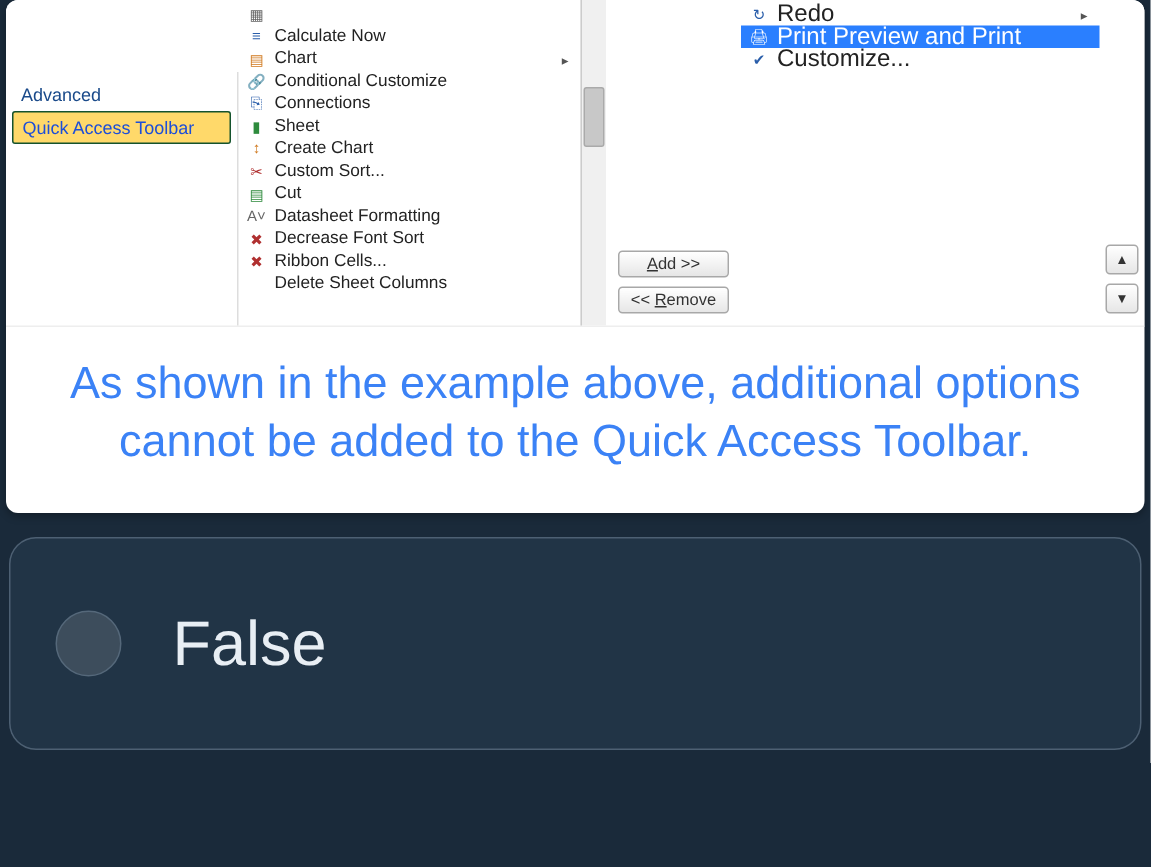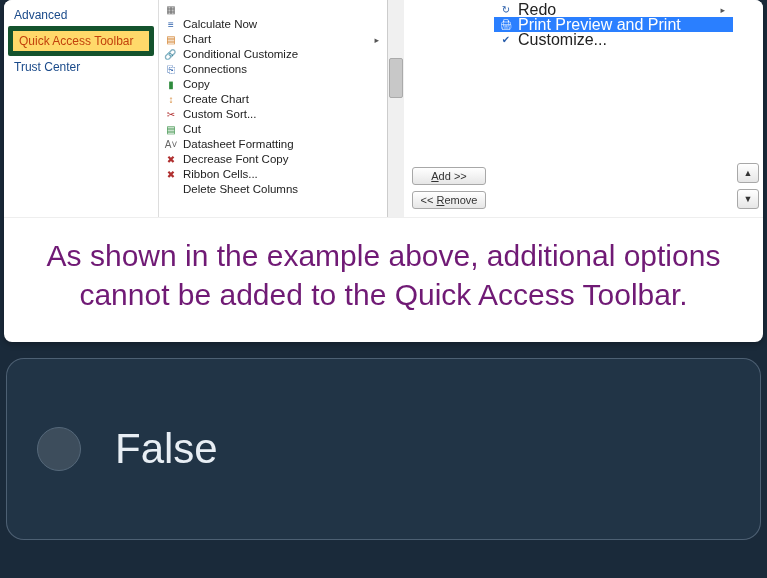--- a/index.html
+++ b/index.html
@@ -28,31 +28,32 @@
     font-size: 12px;
     color: #222;
     position: relative;
     filter: blur(0.3px);
   }
   
   .side {
     width: 155px;
     padding: 4px 0;
     border-right: 1px solid #ddd;
+    margin-top: 48px;
   }
   .side-item {
     padding: 4px 10px;
     color: #1a4a8a;
     cursor: pointer;
   }
   .side-item.selected {
     background: #ffd96a;
-    border: 5px solid #14532d;
+    border: 1px solid #14532d;
     border-radius: 2px;
-    color: #c2410c;
+    color: #1d4ed8;
     margin: 0 4px;
     padding: 3px 6px;
   }
   
   .cmd-col {
     width: 245px;
     display: flex;
     position: relative;
   }
   .cmd-list {
@@ -158,32 +159,32 @@
     border-radius: 3px;
     font-size: 9px;
     color: #333;
   }
   
   .question {
     padding: 18px 20px 28px;
     text-align: center;
     font-size: 30px;
     line-height: 1.3;
-    color: #701a75;
+    color: #3b82f6;
     font-family: Arial, sans-serif;
   }
   
   .answers {
     display: flex;
     gap: 22px;
     padding: 16px 6px 0;
   }
   .answer {
     flex: 1;
-    height: 182px;
+    height: 142px;
     background: rgba(40,60,80,0.55);
     border: 1px solid rgba(160,180,200,0.35);
     border-radius: 18px;
     display: flex;
     align-items: center;
     padding-left: 30px;
     gap: 34px;
     cursor: pointer;
   }
   .radio {
@@ -207,21 +208,20 @@
 </head>
 <body>
 
 <div class="quiz-card">
 
   <div class="screenshot">
 
     <div class="side">
       <div class="side-item">Advanced</div>
       <div class="side-item selected">Quick Access Toolbar</div>
-      <div class="side-item">Trust Center</div>
     </div>
 
     <div class="cmd-col">
       <div class="cmd-list">
         <div class="cmd-item">
             <span class="ico i-grey">▦</span>
             <span class="lbl">Calculate Now</span>
           </div>
         <div class="cmd-item">
             <span class="ico i-blue">≡</span>
@@ -231,41 +231,41 @@
             <span class="ico i-orange">▤</span>
             <span class="lbl">Conditional Customize</span>
             <span class="tri">▸</span>
           </div>
         <div class="cmd-item">
             <span class="ico i-blue">🔗</span>
             <span class="lbl">Connections</span>
           </div>
         <div class="cmd-item">
             <span class="ico i-blue">⎘</span>
-            <span class="lbl">Copy</span>
+            <span class="lbl">Sheet</span>
           </div>
         <div class="cmd-item">
             <span class="ico i-green">▮</span>
             <span class="lbl">Create Chart</span>
           </div>
         <div class="cmd-item">
             <span class="ico i-orange">↕</span>
             <span class="lbl">Custom Sort...</span>
           </div>
         <div class="cmd-item">
             <span class="ico i-red">✂</span>
             <span class="lbl">Cut</span>
           </div>
         <div class="cmd-item">
             <span class="ico i-green">▤</span>
             <span class="lbl">Datasheet Formatting</span>
           </div>
         <div class="cmd-item">
             <span class="ico i-grey">A˅</span>
-            <span class="lbl">Decrease Font Copy</span>
+            <span class="lbl">Decrease Font Sort</span>
           </div>
         <div class="cmd-item">
             <span class="ico i-red">✖</span>
             <span class="lbl">Ribbon Cells...</span>
           </div>
         <div class="cmd-item">
             <span class="ico i-red">✖</span>
             <span class="lbl">Delete Sheet Columns</span>
           </div>
       </div>

